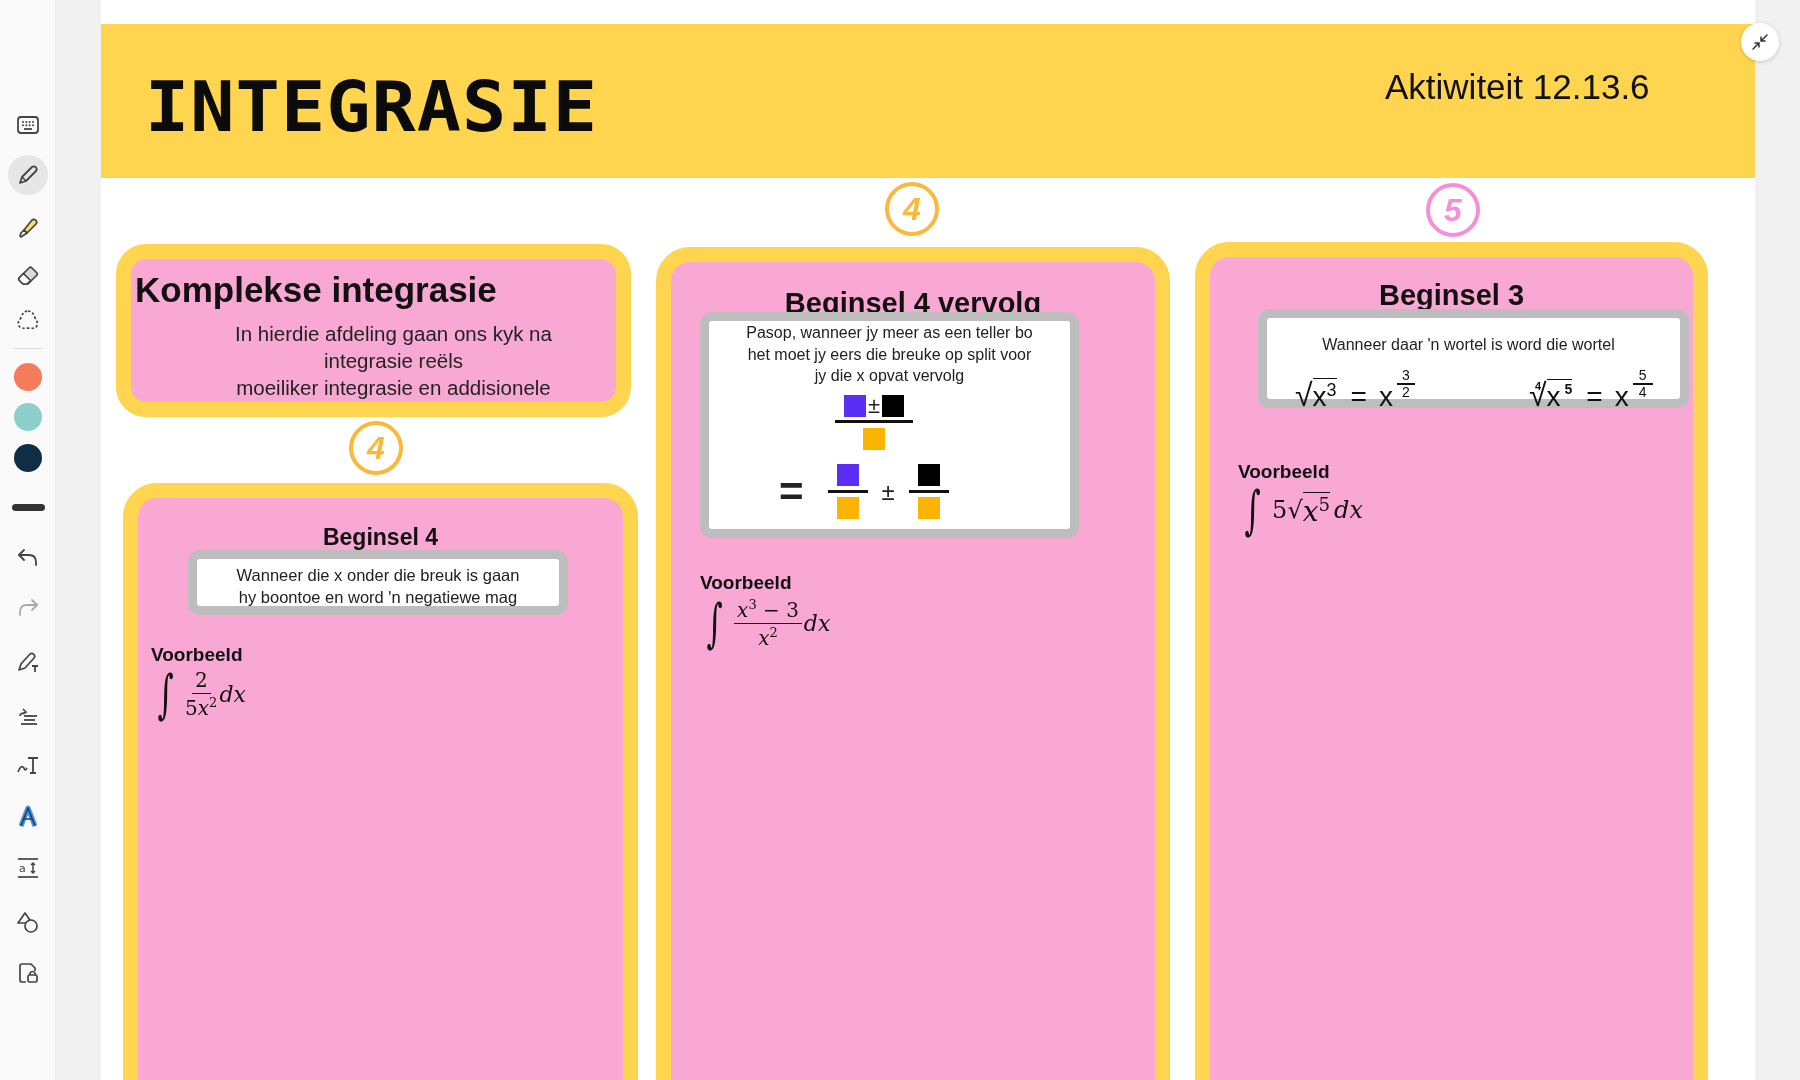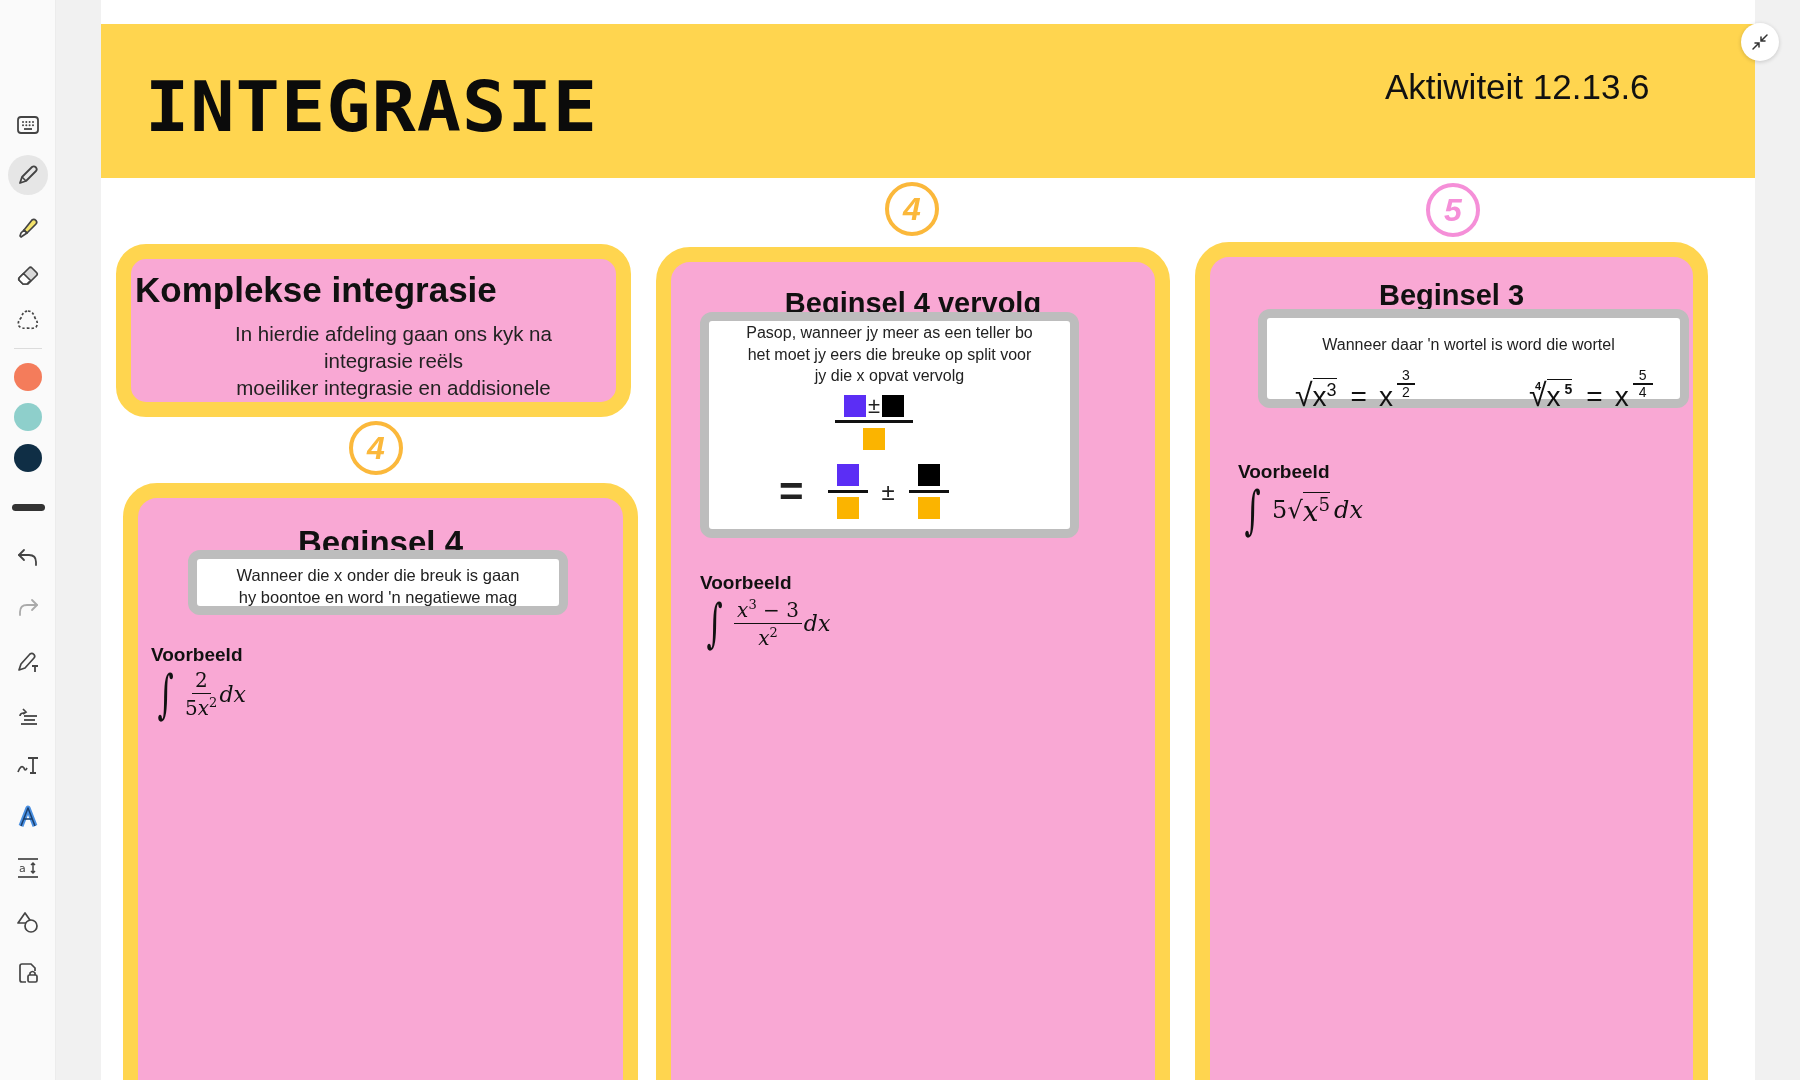--- a/index.html
+++ b/index.html
@@ -170,21 +170,21 @@
       <div style="position:absolute;left:0;right:0;top:61px;text-align:center;font-size:20.5px;line-height:27px;color:#222;padding-left:40px">
         <div>In hierdie afdeling gaan ons kyk na</div>
         <div>integrasie reëls</div>
         <div>moeiliker integrasie en addisionele</div>
       </div>
     </div>
 
     <div class="circle-num" style="left:248px;top:421px;border-color:#fbb83b;color:#fbb83b">4</div>
 
     <div class="card" style="left:22px;top:483px;width:515px;height:640px">
-      <div class="card-title" style="top:26px;font-size:33px">Beginsel 4</div>
+      <div class="card-title" style="top:26px;font-size:23px">Beginsel 4</div>
       <div class="note" style="left:50px;top:52px;width:380px;height:65px;padding-top:5px">
         <div>Wanneer die x onder die breuk is gaan</div>
         <div>hy boontoe en word 'n negatiewe mag</div>
       </div>
       <div class="voorbeeld" style="left:13px;top:146px">Voorbeeld</div>
       <div class="math" style="left:14px;top:170px">
         <span class="int">∫</span>
         <span class="frac">
           <span class="num">2</span>
           <span class="den"><span>5</span><span class="it">x</span><sup>2</sup></span>

